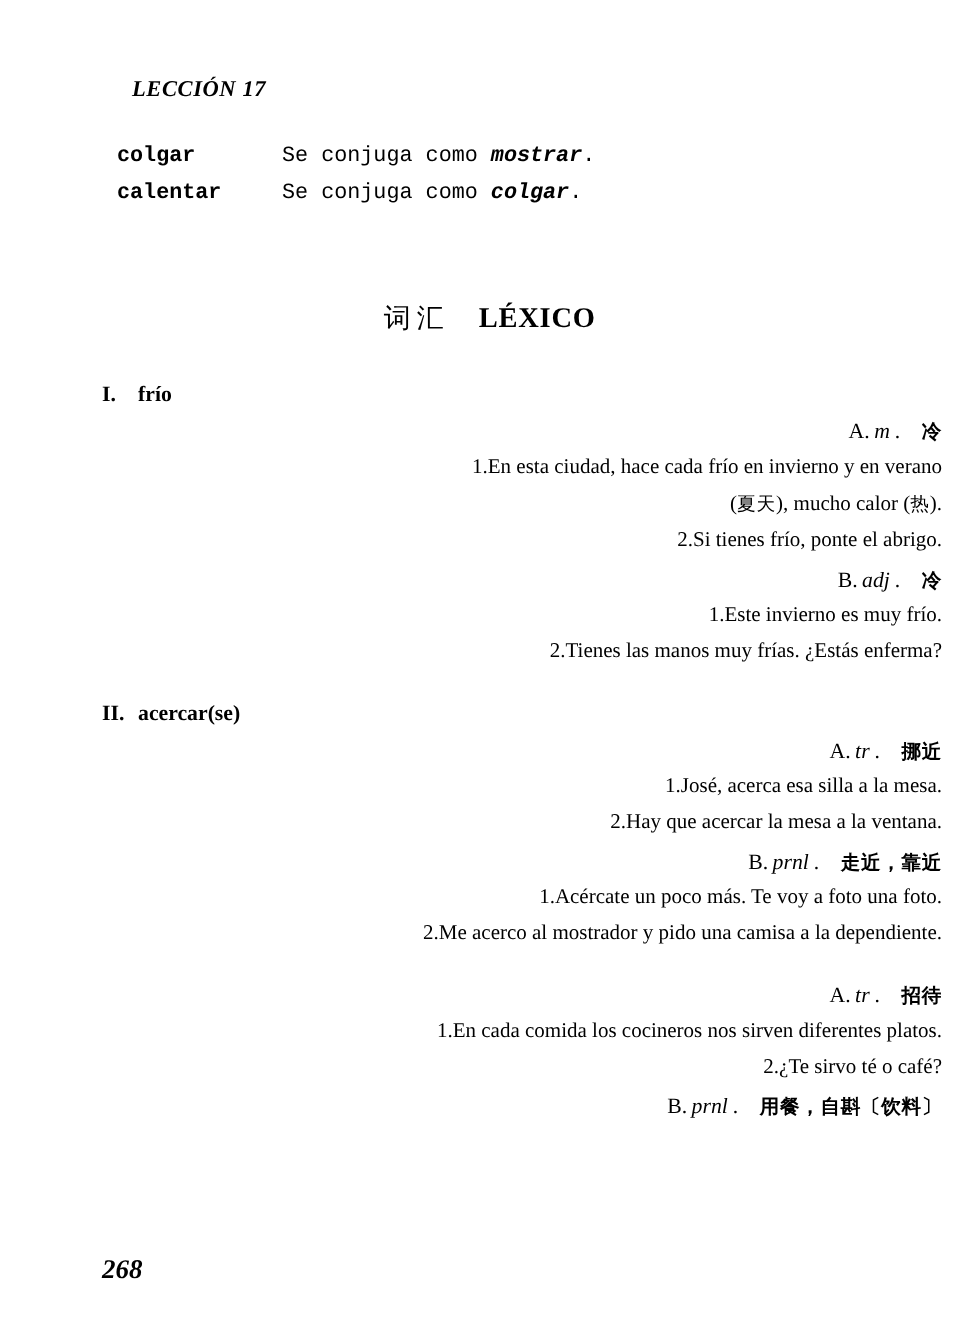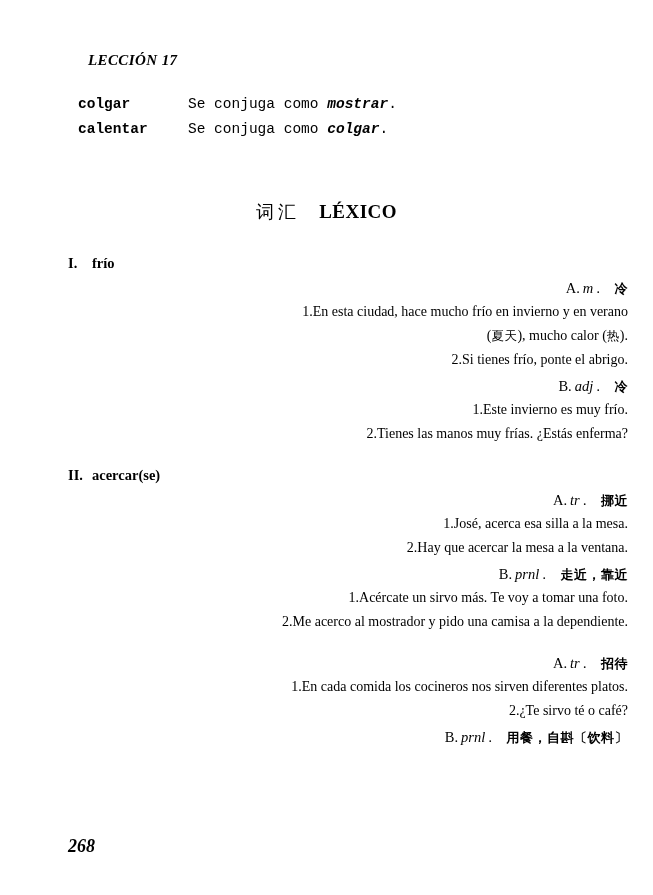--- a/index.html
+++ b/index.html
@@ -194,21 +194,21 @@
     <span class="cn">词汇</span>
     <span class="es">LÉXICO</span>
   </div>
 
   <div class="entries">
       <div class="entry">
         <div class="entry-head"><span class="numeral">I.</span><span class="headword">frío</span></div>
         <div class="sense">
           <div class="sense-head"><span class="letter">A.</span><span class="pos">m .</span><span class="gloss">冷</span></div>
           <ul class="examples">
-            <li class="example"><span class="num">1.</span><span>En esta ciudad, hace mucho frío en invierno y en verano</span><span class="cont"><span>(</span><span class="cn-inline">夏天</span><span>), mucho calor (</span><span class="cn-inline">热</span><span>).</span></span></li>
+            <li class="example"><span class="num">1.</span><span>En esta ciudad, hace cada frío en invierno y en verano</span><span class="cont"><span>(</span><span class="cn-inline">夏天</span><span>), mucho calor (</span><span class="cn-inline">热</span><span>).</span></span></li>
             <li class="example"><span class="num">2.</span><span>Si tienes frío, ponte el abrigo.</span></li>
           </ul>
         </div>
         <div class="sense">
           <div class="sense-head"><span class="letter">B.</span><span class="pos">adj .</span><span class="gloss">冷</span></div>
           <ul class="examples">
             <li class="example"><span class="num">1.</span><span>Este invierno es muy frío.</span></li>
             <li class="example"><span class="num">2.</span><span>Tienes las manos muy frías. ¿Estás enferma?</span></li>
           </ul>
         </div>
@@ -218,21 +218,21 @@
         <div class="sense">
           <div class="sense-head"><span class="letter">A.</span><span class="pos">tr .</span><span class="gloss">挪近</span></div>
           <ul class="examples">
             <li class="example"><span class="num">1.</span><span>José, acerca esa silla a la mesa.</span></li>
             <li class="example"><span class="num">2.</span><span>Hay que acercar la mesa a la ventana.</span></li>
           </ul>
         </div>
         <div class="sense">
           <div class="sense-head"><span class="letter">B.</span><span class="pos">prnl .</span><span class="gloss">走近，靠近</span></div>
           <ul class="examples">
-            <li class="example"><span class="num">1.</span><span>Acércate un sirvo más. Te voy a tomar una foto.</span></li>
+            <li class="example"><span class="num">1.</span><span>Acércate un poco más. Te voy a foto una foto.</span></li>
             <li class="example"><span class="num">2.</span><span>Me acerco al mostrador y pido una camisa a la dependiente.</span></li>
           </ul>
         </div>
       </div>
       <div class="entry indent-deep">
         <div class="sense">
           <div class="sense-head"><span class="letter">A.</span><span class="pos">tr .</span><span class="gloss">招待</span></div>
           <ul class="examples">
             <li class="example"><span class="num">1.</span><span>En cada comida los cocineros nos sirven diferentes platos.</span></li>
             <li class="example"><span class="num">2.</span><span>¿Te sirvo té o café?</span></li>

